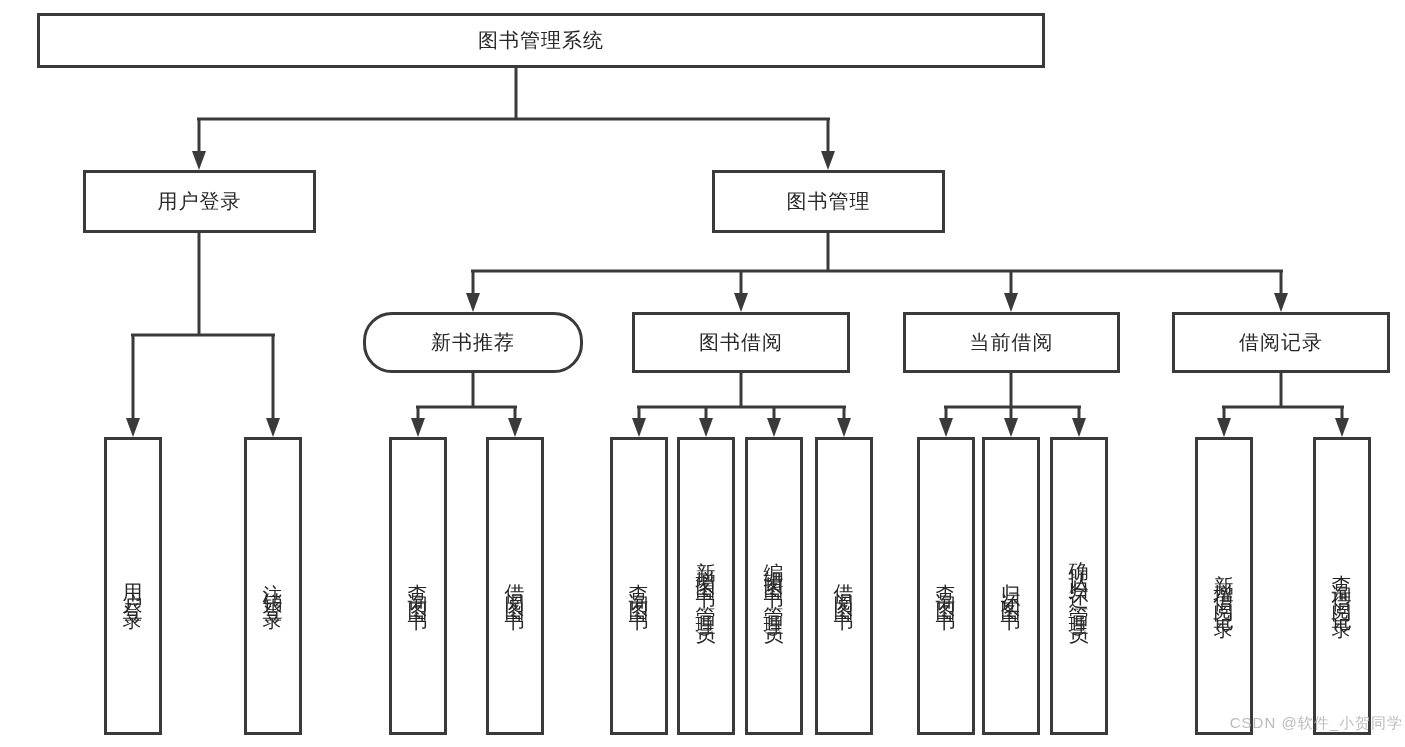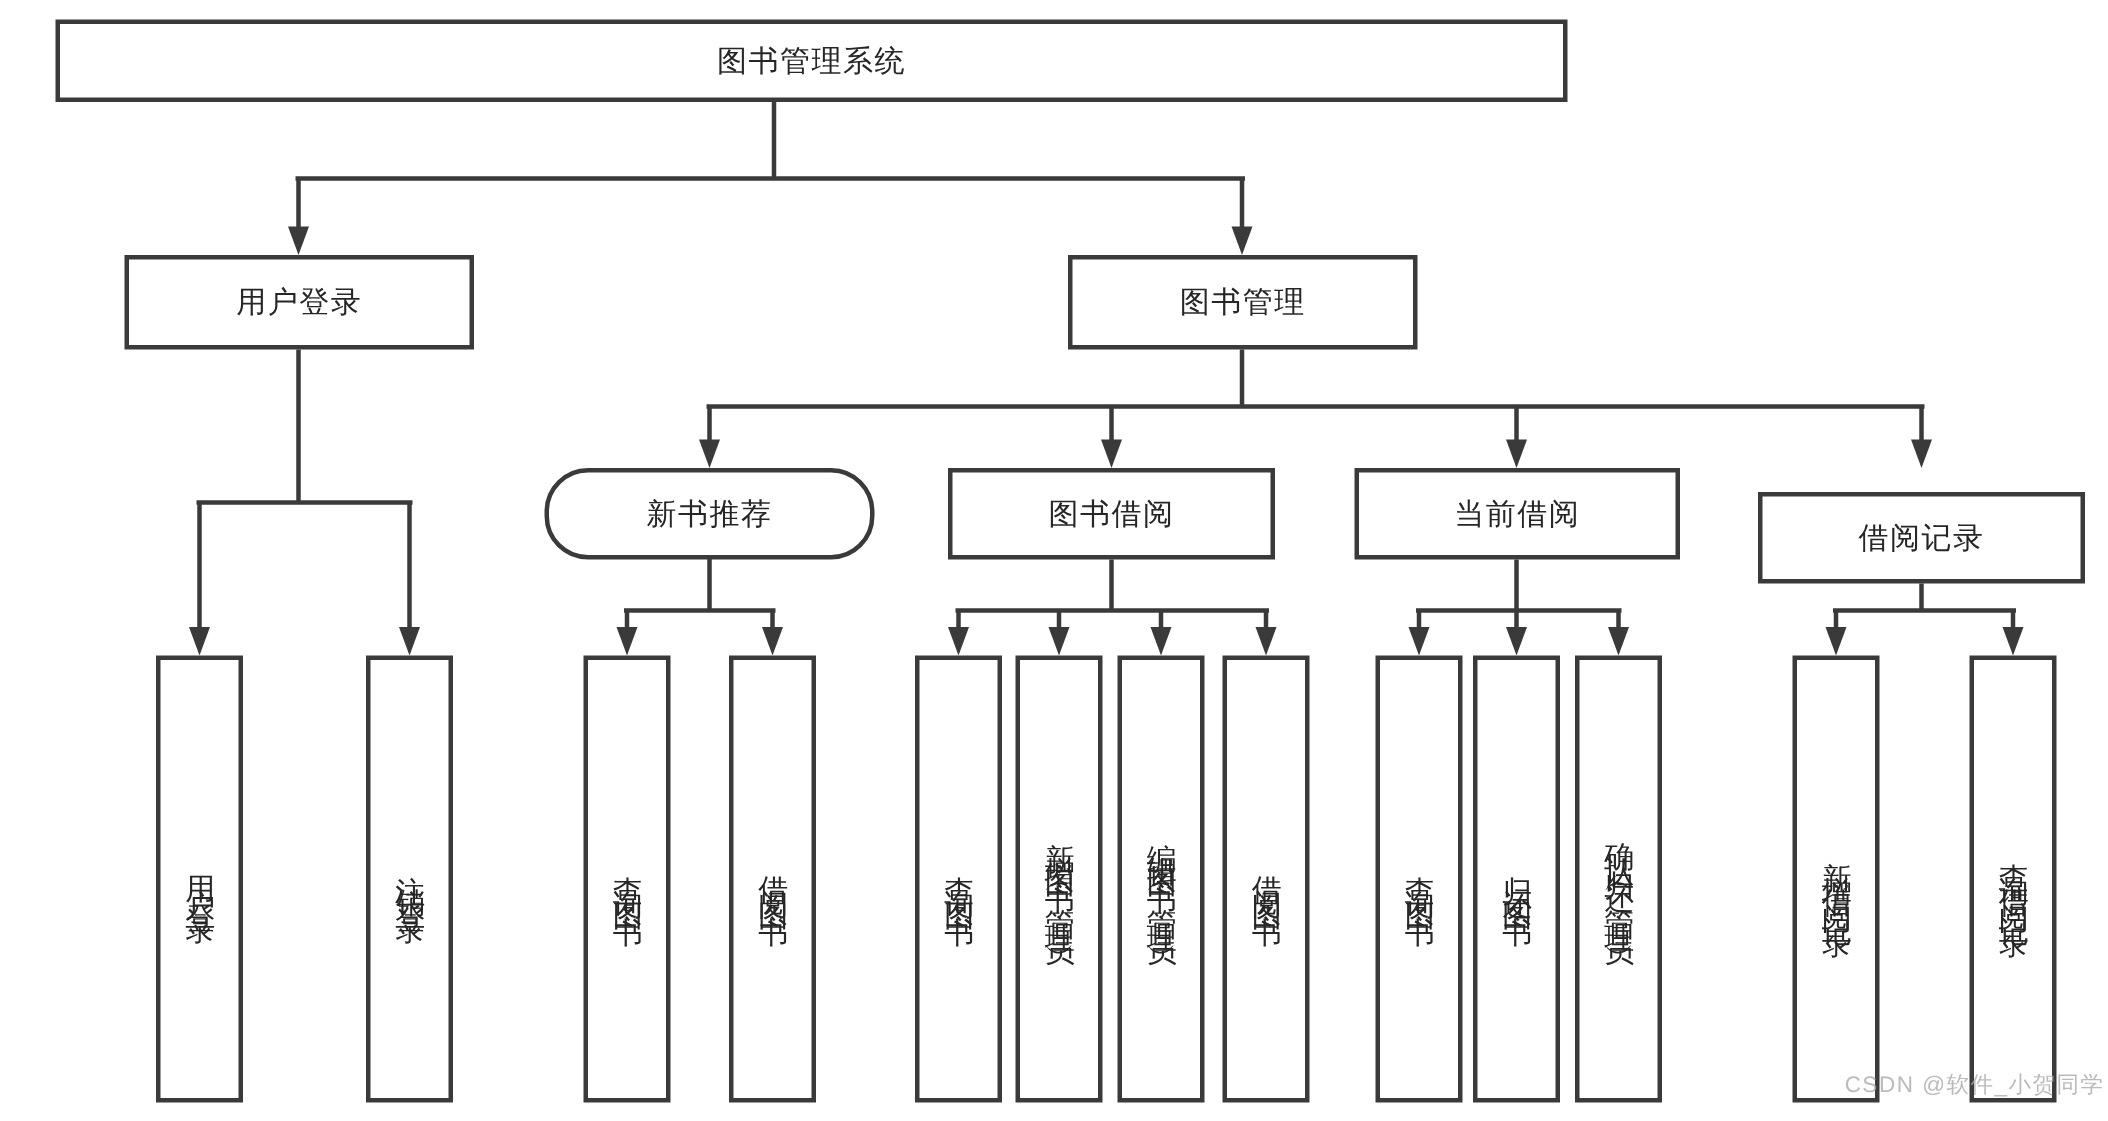--- a/index.html
+++ b/index.html
@@ -43,21 +43,21 @@
     font-size:20px;
     white-space:nowrap;
   }
   
   .n-root{left:24px;top:13px;width:1008px;height:55px;margin-left:13px;}
   .n-user-login{left:83px;top:170px;width:233px;height:63px;}
   .n-book-mgmt{left:712px;top:170px;width:233px;height:63px;}
   .n-new-rec{left:363px;top:312px;width:220px;height:61px;border-radius:29px;}
   .n-borrow{left:632px;top:312px;width:218px;height:61px;font-family:Liberation Mono, monospace;}
   .n-current{left:903px;top:312px;width:217px;height:61px;align-items:center;}
-  .n-records{left:1172px;top:328px;width:218px;height:61px;}
+  .n-records{left:1172px;top:312px;width:218px;height:61px;}
   
   .l-a1{left:104px;} .l-a2{left:244px;}
   .l-b1{left:389px;} .l-b2{left:486px;}
   .l-c1{left:610px;} .l-c2{left:677px;} .l-c3{left:745px;} .l-c4{left:815px;}
   .l-d1{left:917px;} .l-d2{left:982px;} .l-d3{left:1050px;}
   .l-e1{left:1195px;} .l-e2{left:1313px;}
   .watermark{
     position:absolute;
     right:2px;top:714px;
     font-size:15px;

